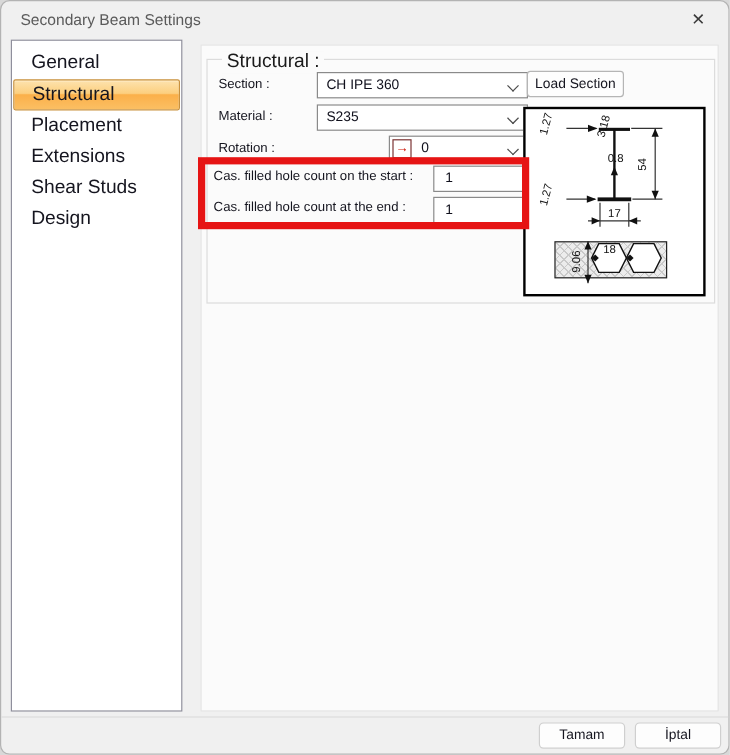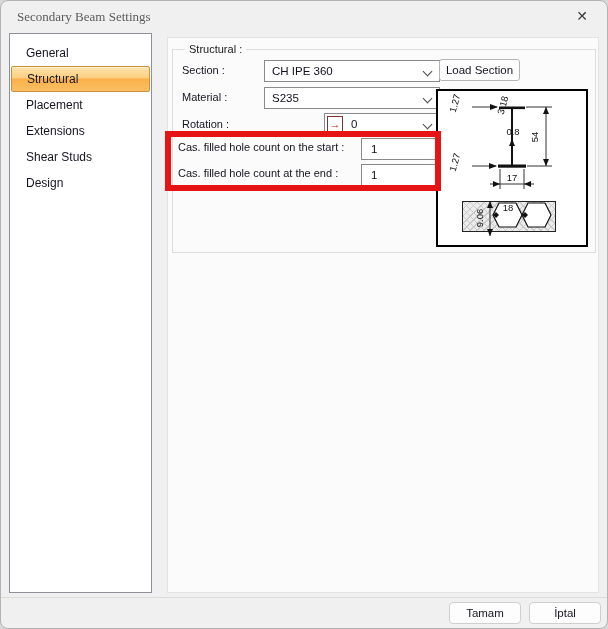--- a/index.html
+++ b/index.html
@@ -1,33 +1,33 @@
 <!DOCTYPE html>
 <html><head>
 <meta charset="utf-8">
 <style>
   html,body{margin:0;padding:0;background:#d8d8d8;font-family:"Liberation Sans",sans-serif;}
   .window{position:relative;width:608px;height:629px;background:#f0f0f0;border:1px solid #b3b3b3;
     border-radius:8px;box-sizing:border-box;overflow:hidden;color:#1a1a1a;}
   .titlebar{position:absolute;left:0;top:0;width:100%;height:30px;}
-  .title{position:absolute;left:16px;top:8px;font-size:13px;color:#5b5b5b;font-family:Liberation Serif, serif;}
+  .title{position:absolute;left:16px;top:8px;font-size:13px;color:#5b5b5b;}
   .close-btn{position:absolute;right:8px;top:4px;width:34px;height:22px;text-align:center;
     line-height:22px;font-size:14px;color:#3a3a3a;cursor:pointer;}
   .sidebar{position:absolute;left:8px;top:32px;width:143px;height:560px;background:#ffffff;
     border:1px solid #8f8f9c;box-sizing:border-box;}
   .side-item{position:absolute;left:1px;right:1px;height:26px;line-height:26px;padding-left:15px;
-    font-size:12px;color:#15151f;cursor:pointer;}
+    font-size:16px;color:#15151f;cursor:pointer;}
   .side-item.selected{background:linear-gradient(#fde3ae 0%,#fccf7f 45%,#fbb04a 50%,#fbbf63 100%);
     border:1px solid #c9913c;border-radius:2px;box-shadow:inset 0 1px 0 #ffeecb;box-sizing:border-box;
     line-height:24px;}
   .panel{position:absolute;left:166px;top:36px;width:432px;height:556px;background:#fbfbfb;
     border:1px solid #e3e3e3;box-sizing:border-box;}
   .groupbox{position:absolute;left:4px;top:11px;width:424px;height:204px;border:1px solid #dcdcdc;
     box-sizing:border-box;}
-  .group-label{position:absolute;left:12px;top:-7px;background:#fbfbfb;padding:0 4px;font-size:11px;}
+  .group-label{position:absolute;left:12px;top:-7px;background:#fbfbfb;padding:0 4px;font-size:16px;}
   .fld-label{position:absolute;font-size:11px;color:#15151f;white-space:nowrap;}
   .combo{position:absolute;height:22px;background:#ffffff;border:1px solid #8a8a8a;box-sizing:border-box;
     font-size:11.5px;cursor:pointer;}
   .combo .val{position:absolute;left:7px;top:4px;color:#10101c;white-space:nowrap;text-align:right;}
   .chev{position:absolute;right:8px;top:7px;width:6px;height:6px;border-right:1.4px solid #4a4a4a;
     border-bottom:1.4px solid #4a4a4a;transform:rotate(45deg);}
   .txtinput{position:absolute;height:22px;width:79px;background:#fff;border:1px solid #8a8a8a;
     box-sizing:border-box;font-size:11.5px;padding:0 0 0 9px;font-family:"Liberation Sans",sans-serif;color:#10101c;}
   .btn{position:absolute;background:#fdfdfd;border:1px solid #b5b5b5;border-radius:3px;font-size:11.5px;
     text-align:center;cursor:pointer;box-sizing:border-box;color:#15151f;}

